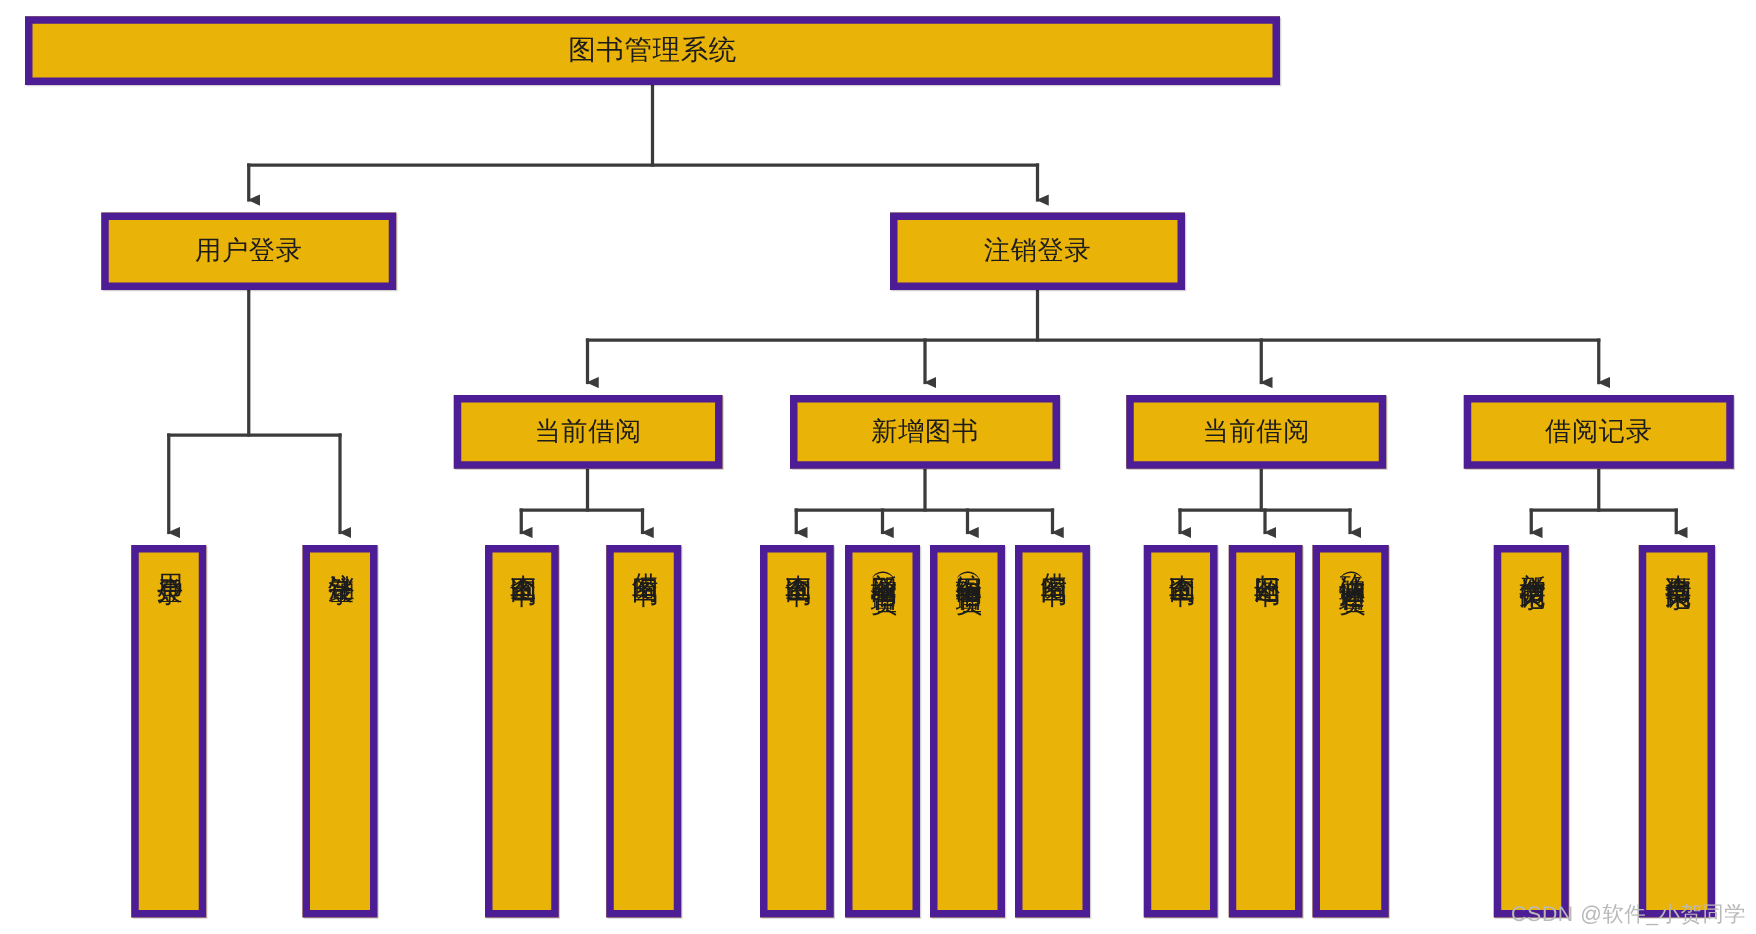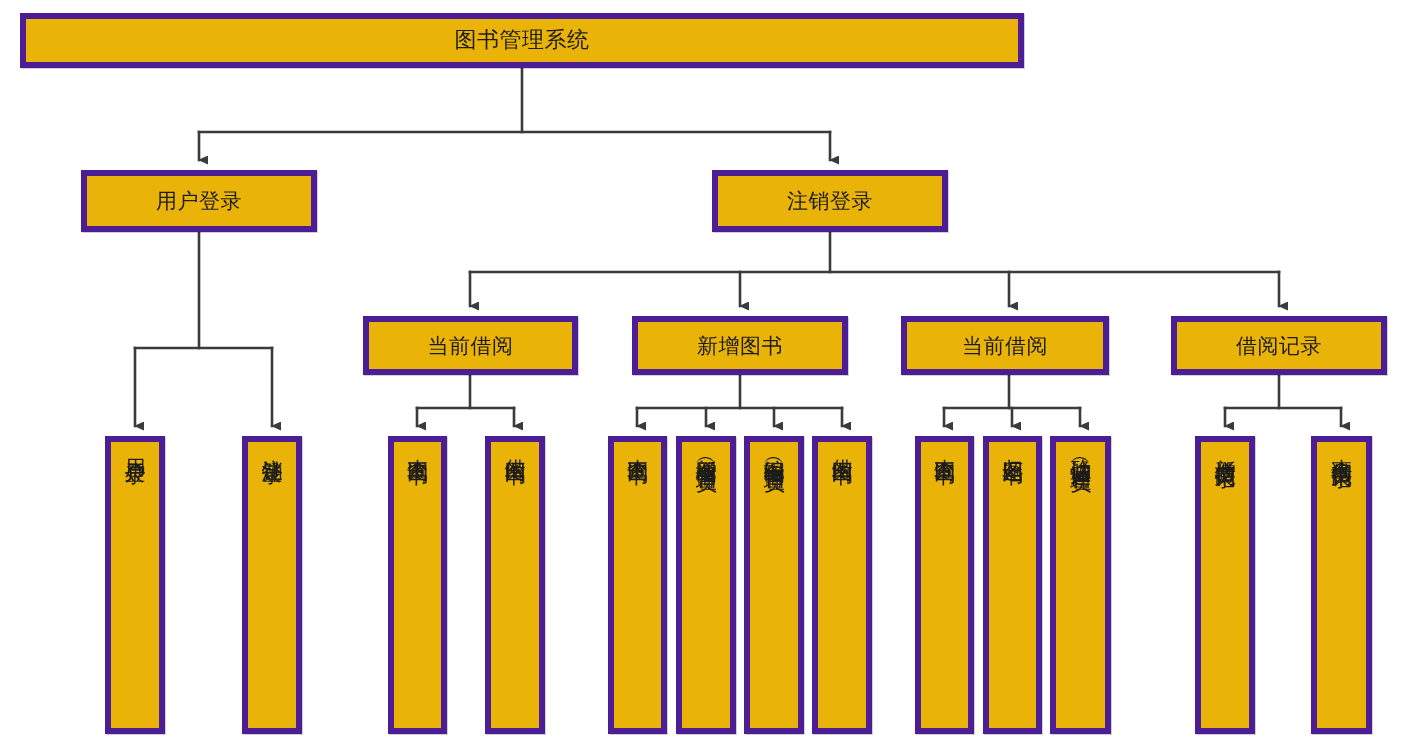--- a/index.html
+++ b/index.html
@@ -174,13 +174,14 @@
         <span class="node-label-v">确认归还（管理员）</span>
       </div>
       <div class="node-box leaf" style="left: 1195px; top: 436px; width: 60px; height: 298px;">
         <span class="node-label-v">新增借阅记录</span>
       </div>
       <div class="node-box leaf" style="left: 1311px; top: 436px; width: 61px; height: 298px;">
         <span class="node-label-v">查询借阅记录</span>
       </div>
     </div>
 
+  <div class="watermark">CSDN @软件_小贺同学</div>
 </div>
 
 </body></html>

